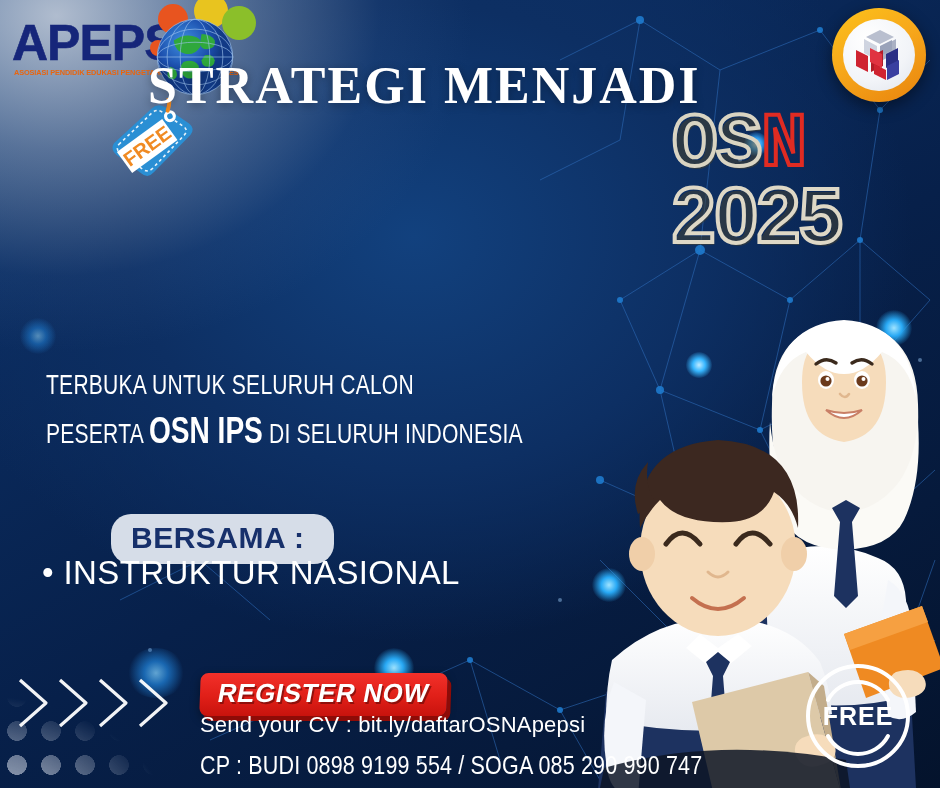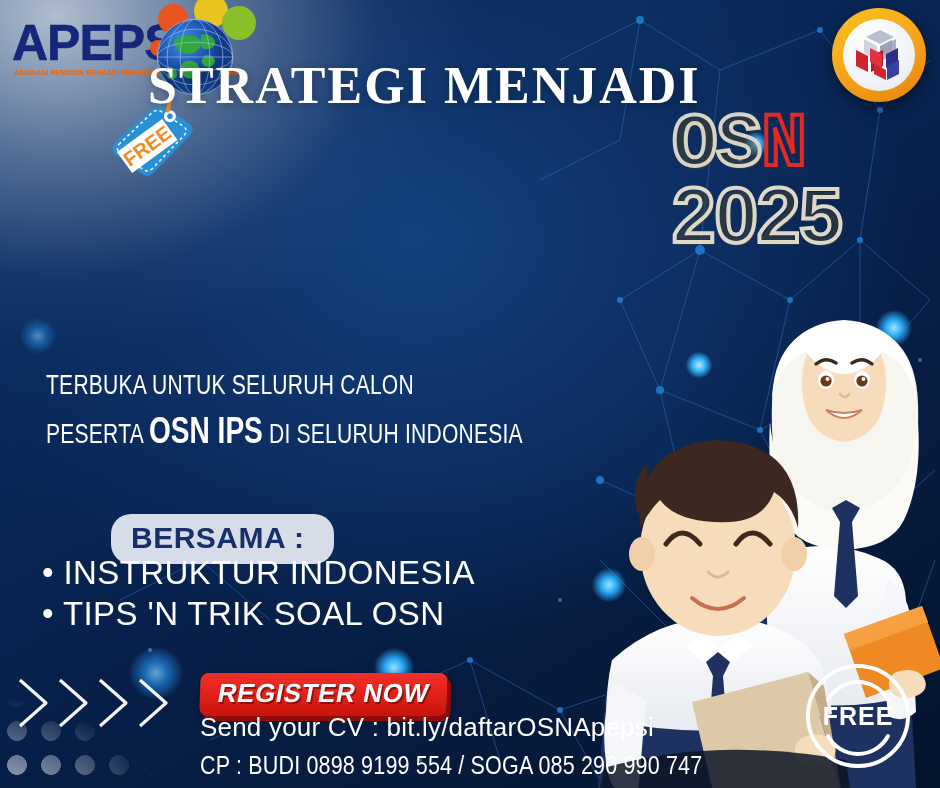--- a/index.html
+++ b/index.html
@@ -133,21 +133,21 @@
     transform:skewX(-2deg);
   }
   .register span{
     display:block;transform:skewX(-9deg);
     color:#ffffff;font-size:26px;font-weight:bold;
     letter-spacing:0.6px;white-space:nowrap;
     text-shadow:2px 2px 0 rgba(120,12,8,0.75);
   }
   .sendcv{
     position:absolute;left:200px;top:712px;
-    color:#ffffff;font-size:26px;letter-spacing:0.2px;white-space:nowrap;
+    color:#ffffff;font-size:22px;letter-spacing:0.2px;white-space:nowrap;
   }
   .cpline{
     position:absolute;left:200px;top:751px;
     color:#ffffff;font-size:25px;letter-spacing:0.2px;white-space:nowrap;
     transform:scaleX(0.86);transform-origin:left center;font-weight:500;
   }
 
   
   .seal{position:absolute;right:28px;bottom:18px;width:108px;height:108px;}
   .seal-text{
@@ -311,22 +311,21 @@
   <div class="copy">
     <div class="copy-line">TERBUKA UNTUK SELURUH CALON</div>
     <div class="copy-line"><span>PESERTA </span><span class="big">OSN IPS</span><span> DI SELURUH INDONESIA</span></div>
   </div>
 
   <div class="bersama">
     <span>BERSAMA :</span>
   </div>
 
   <div class="bullets">
-    <div class="bullet">• INSTRUKTUR INDONESIA</div>
-    <div class="bullet">• TIPS 'N TRIK SOAL OSN</div>
+    <div class="bullet">• INSTRUKTUR NASIONAL</div>
   </div>
 
   <svg class="chevs" viewBox="0 0 176 62">
     <g fill="none" stroke="#ffffff" stroke-width="3.2" stroke-linejoin="round" opacity="0.95">
       <polyline points="6,8 32,31 6,54"></polyline>
       <polyline points="46,8 72,31 46,54"></polyline>
       <polyline points="86,8 112,31 86,54"></polyline>
       <polyline points="126,8 152,31 126,54"></polyline>
     </g>
   </svg>

